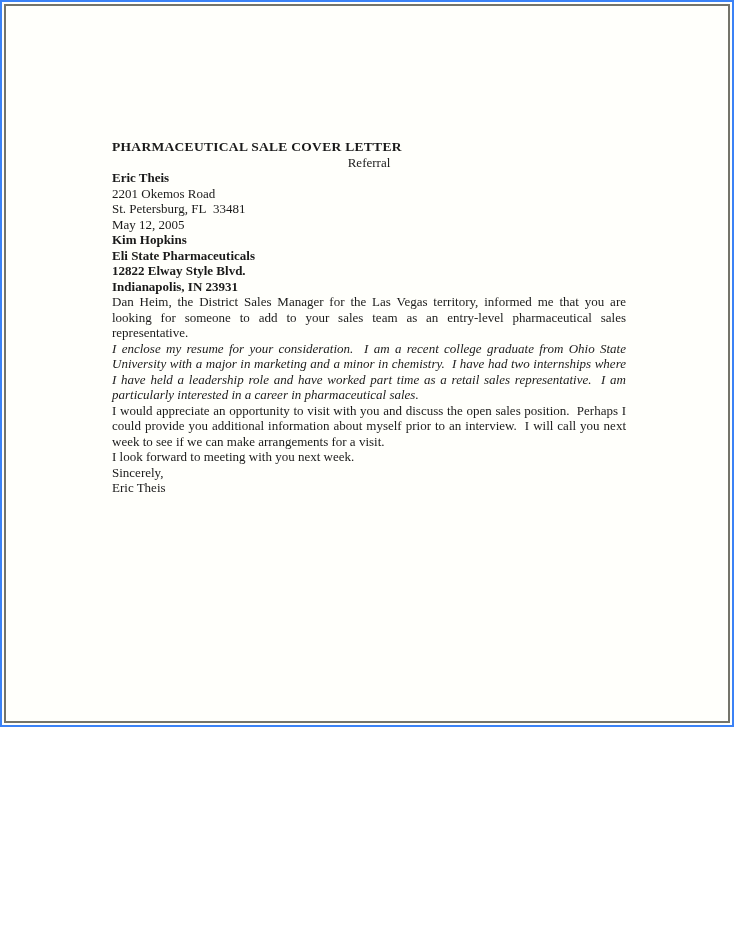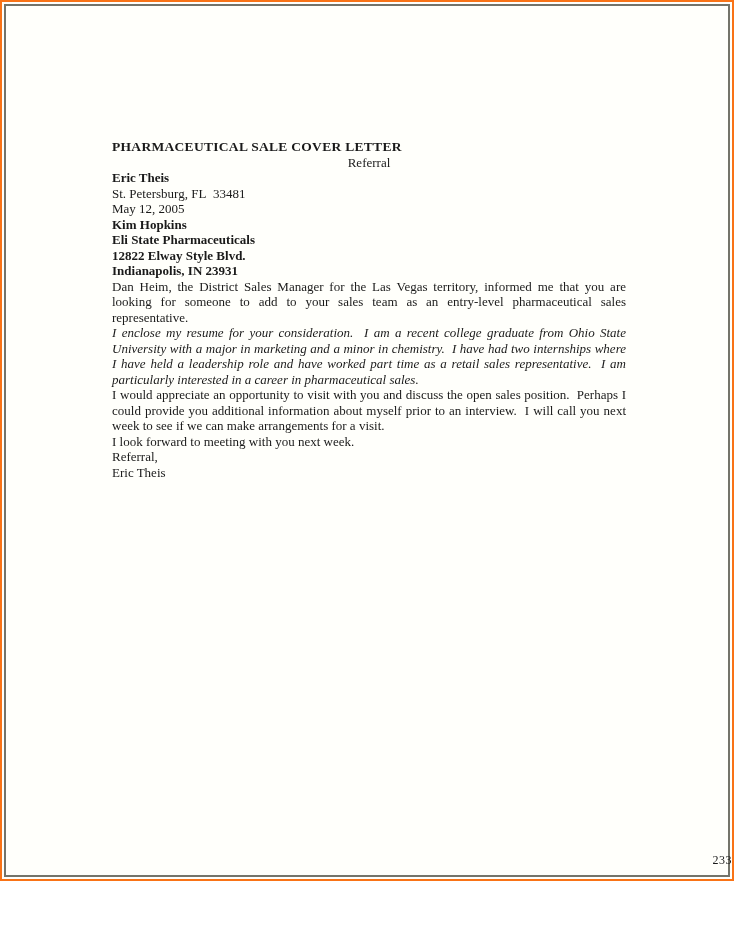--- a/index.html
+++ b/index.html
@@ -1,22 +1,22 @@
 <!DOCTYPE html>
 <html><head>
 <meta charset="utf-8">
 <style>
   html, body { margin: 0; padding: 0; background: #ffffff; }
   .page {
     position: relative;
     width: 734px;
-    height: 881px;
+    height: 727px;
     box-sizing: border-box;
     background: #fffffb;
-    border: 2px solid #f97316;
+    border: 2px solid #3b82f6;
     font-family: "Liberation Serif", "DejaVu Serif", serif;
     color: #1a1a1a;
     overflow: hidden;
   }
   .frame-inner {
     position: absolute;
     inset: 2px;
     border: 2px solid #74746a;
     pointer-events: none;
   }
@@ -62,36 +62,37 @@
 
 <div class="page">
   <div class="frame-inner"></div>
 
   <div class="content">
     <div class="title">PHARMACEUTICAL SALE COVER LETTER</div>
     <div class="subtitle">Referral</div>
 
     <div class="sender-block">
       <div class="bold">Eric Theis</div>
+      <div>2201 Okemos Road</div>
       <div>St. Petersburg, FL&nbsp; 33481</div>
     </div>
 
     <div class="date">May 12, 2005</div>
 
     <div class="recipient-block">
       <div>Kim Hopkins</div>
       <div>Eli State Pharmaceuticals</div>
       <div>12822 Elway Style Blvd.</div>
       <div>Indianapolis, IN 23931</div>
     </div>
 
 
     <p class="para p0">Dan Heim, the District Sales Manager for the Las Vegas territory, informed me that you are looking for someone to add to your sales team as an entry-level pharmaceutical sales representative.</p>
     <p class="para p1">I enclose my resume for your consideration.&nbsp; I am a recent college graduate from Ohio State University with a major in marketing and a minor in chemistry.&nbsp; I have had two internships where I have held a leadership role and have worked part time as a retail sales representative.&nbsp; I am particularly interested in a career in pharmaceutical sales.</p>
     <p class="para p2">I would appreciate an opportunity to visit with you and discuss the open sales position.&nbsp; Perhaps I could provide you additional information about myself prior to an interview.&nbsp; I will call you next week to see if we can make arrangements for a visit.</p>
     <p class="p3">I look forward to meeting with you next week.</p>
 
-    <p class="closing">Referral,</p>
+    <p class="closing">Sincerely,</p>
     <p class="signature">Eric Theis</p>
   </div>
 
   <div class="footer">233</div>
 </div>
 
 </body></html>

